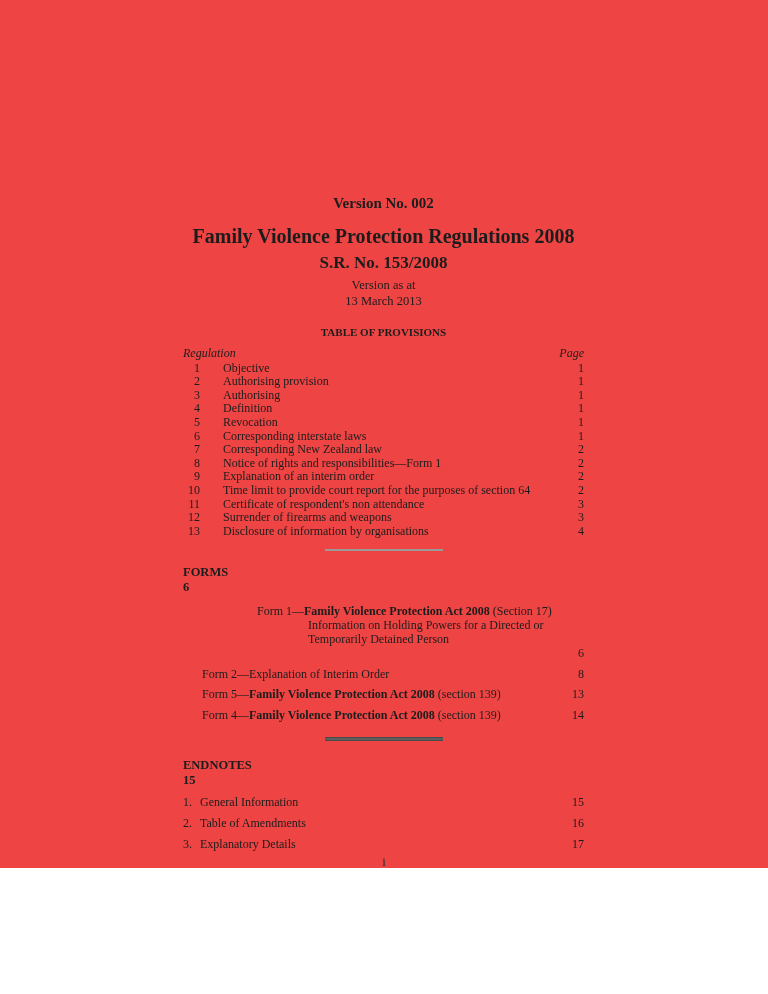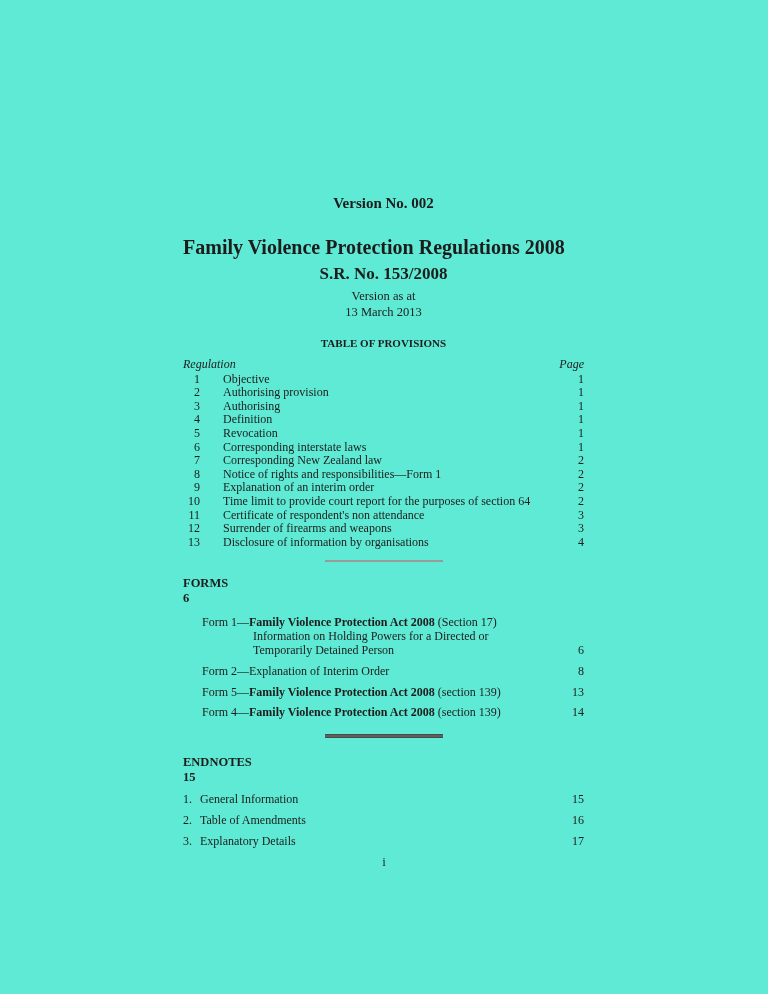--- a/index.html
+++ b/index.html
@@ -1,34 +1,34 @@
 <!DOCTYPE html>
 <html><head>
 <meta charset="utf-8">
 <style>
   html, body { margin: 0; padding: 0; background: #ffffff; }
   .page {
     position: relative;
     width: 768px;
-    height: 994px;
-    background: #5eead4;
+    height: 868px;
+    background: #ef4444;
     font-family: "Liberation Serif", "DejaVu Serif", serif;
     color: #1c1c1c;
     overflow: hidden;
   }
   .content {
     position: absolute;
     left: 183px;
     top: 195px;
     width: 401px;
     font-size: 12px;
     line-height: 13.6px;
   }
   .version-no   { text-align: center; font-weight: bold; font-size: 15px; line-height: 17px; }
-  .doc-title    { text-align: left; font-weight: bold; font-size: 20px; line-height: 24px; margin-top: 23px; }
+  .doc-title    { text-align: center; font-weight: bold; font-size: 20px; line-height: 24px; margin-top: 12px; }
   .sr-no        { text-align: center; font-weight: bold; font-size: 17px; line-height: 16px; margin-top: 7px; }
   .version-asat { text-align: center; font-size: 12.5px; line-height: 15.5px; margin-top: 7px; }
   .toc-heading  { text-align: center; font-weight: bold; font-size: 11px; line-height: 16px; margin-top: 15px; }
 
   .toc-header-row {
     display: flex; justify-content: space-between;
     font-style: italic; margin-top: 7px; line-height: 13.6px; gap: 28px;
   }
   .toc-list { margin-top: 1px; }
   .toc-item { display: flex; line-height: 13.6px; }
@@ -52,21 +52,21 @@
     font-weight: bold; font-size: 12.5px; line-height: 15px;
     margin-top: 14px;
     flex-direction: column;
   }
   .endnotes .section-heading-row { margin-top: 17px; }
 
   .form-item {
     display: flex; justify-content: space-between; align-items: flex-end;
     margin-top: 7px; line-height: 13.8px;
   }
-  .form-item.first { margin-top: 10px; }
+  .form-item.first { margin-top: 10px; flex-direction: column; }
   .form-text {
     box-sizing: border-box;
     width: 346px;
     padding-left: 70px;
     text-indent: -51px;
   }
   .form-text b { font-weight: bold; }
   .form-page { flex: none; text-align: right; }
 
   .endnote-item { display: flex; margin-top: 7px; line-height: 14px; }

